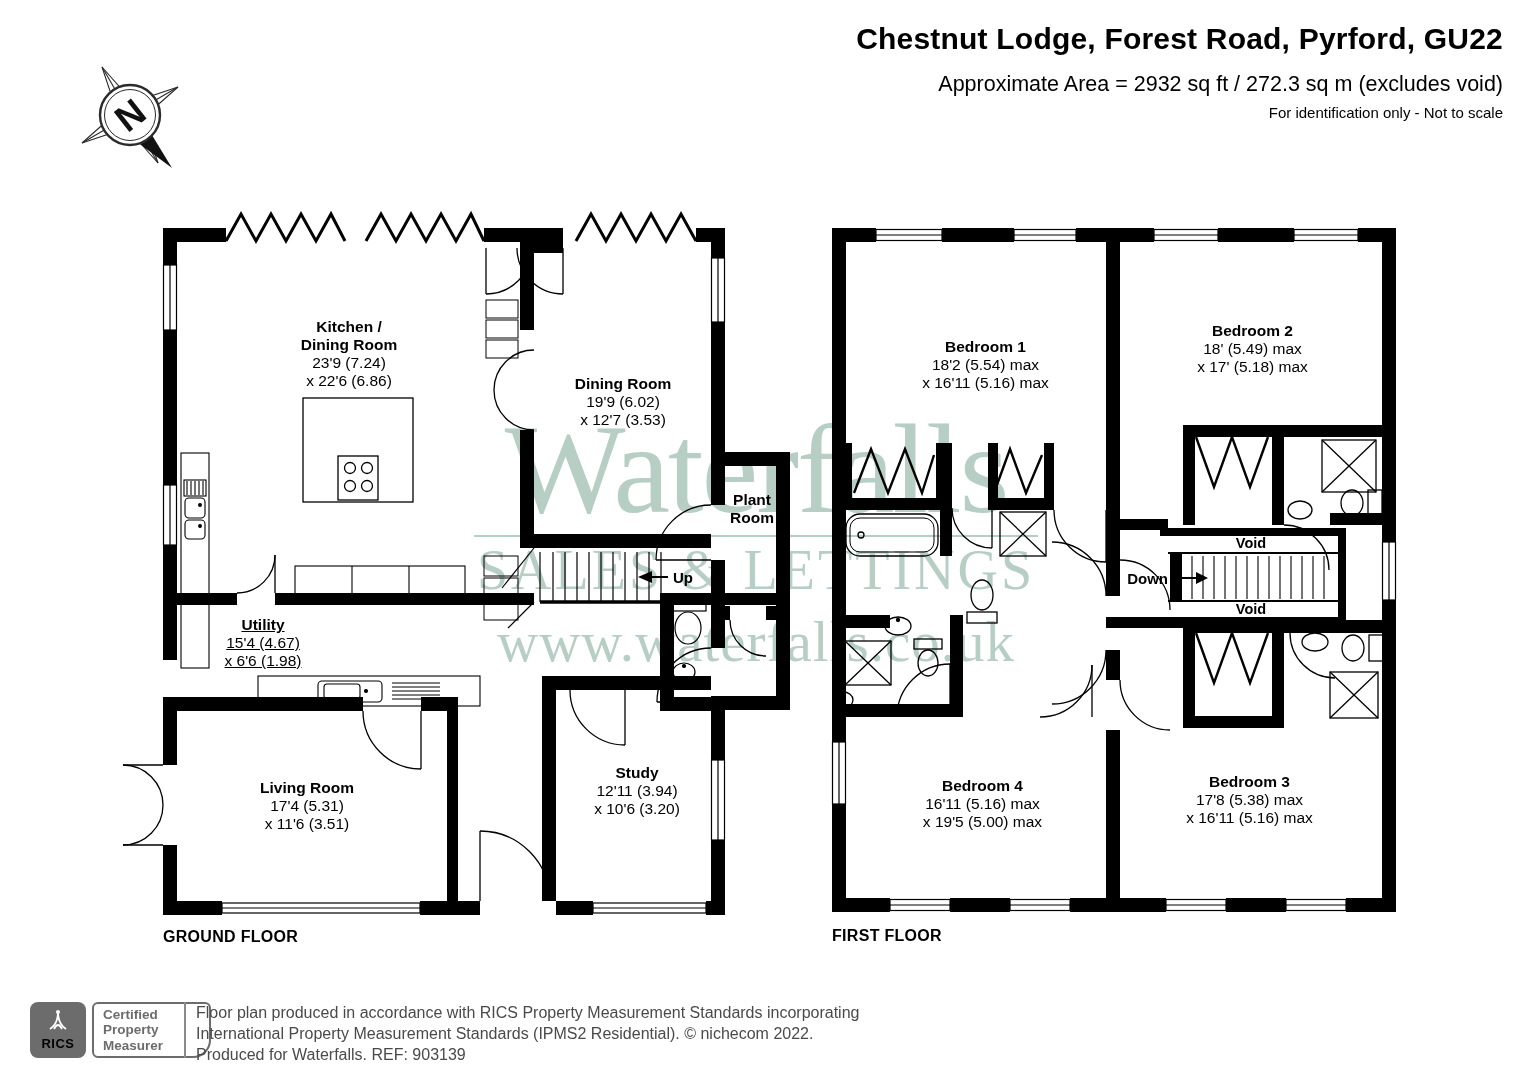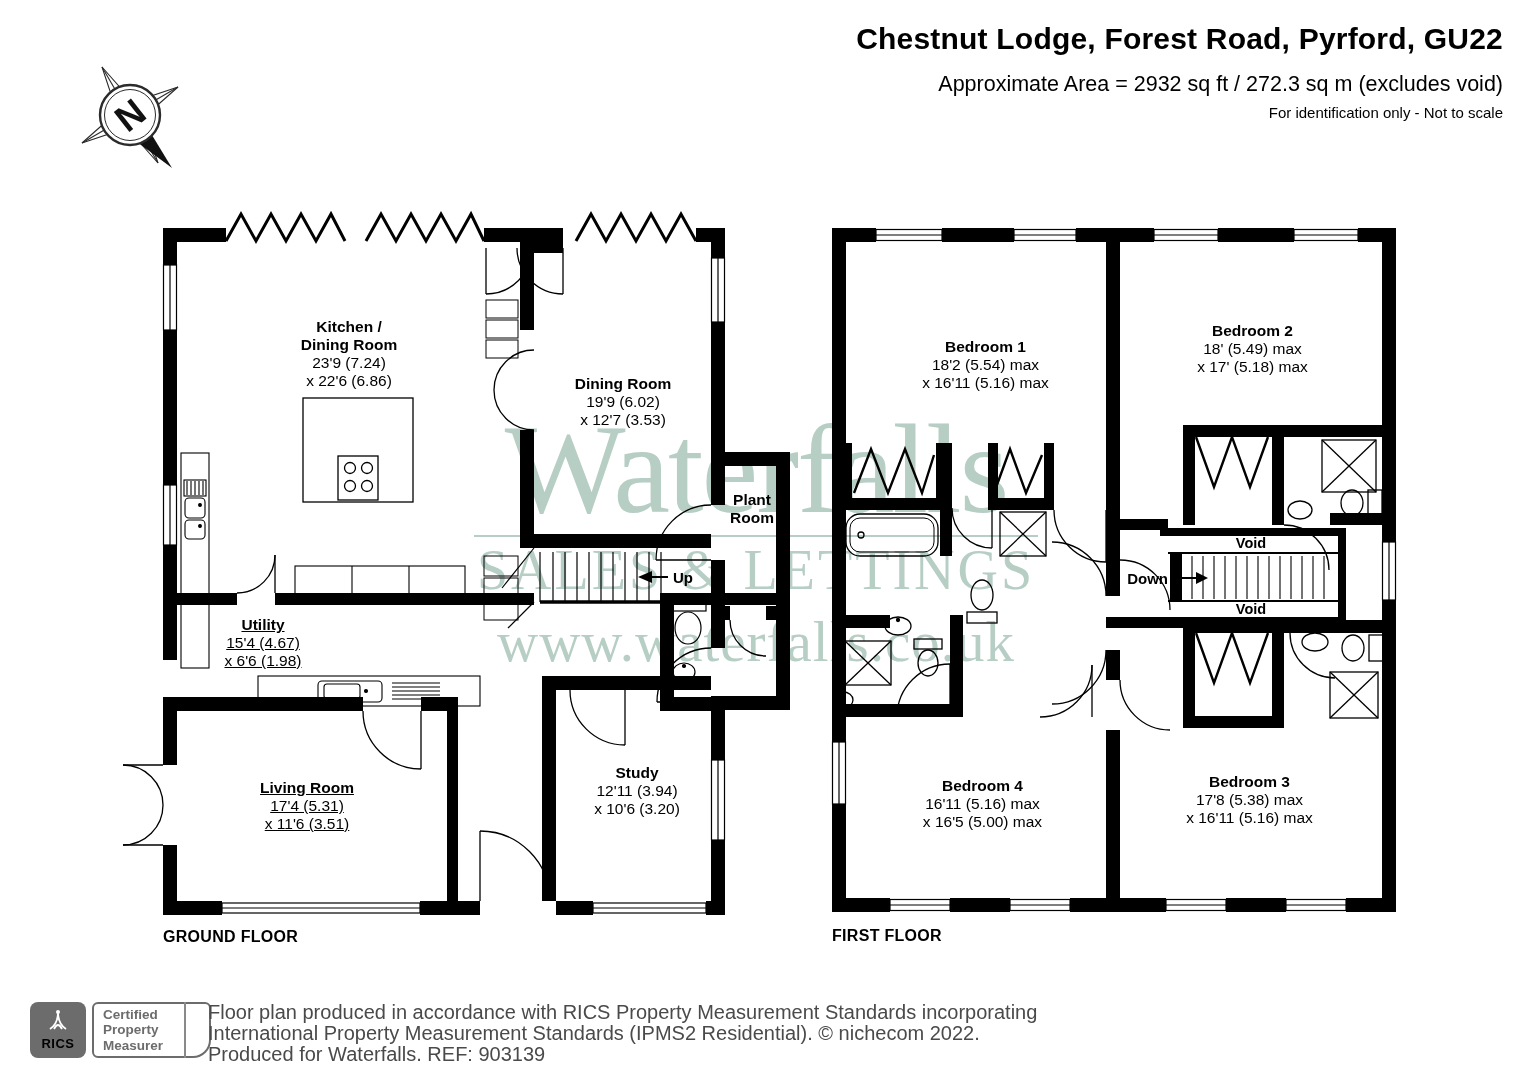--- a/index.html
+++ b/index.html
@@ -33,21 +33,21 @@
 
   
   .badge{left:30px;top:1002px;display:flex;align-items:stretch;height:56px;z-index:3;}
   .badge-sq{width:56px;background:#6c6c6c;border-radius:8px;display:flex;flex-direction:column;
             align-items:center;justify-content:center;color:#000000;}
   .badge-sq .org{font-size:13px;font-weight:700;letter-spacing:.5px;margin-top:1px;}
   .badge-box{width:106px;margin-left:6px;border:2.5px solid #6c6c6c;border-radius:6px 6px 18px 6px;
              display:flex;flex-direction:column;justify-content:center;padding-left:9px;
              color:#6c6c6c;font-weight:700;font-size:13.5px;line-height:15.5px;background:#fff;}
   .foot-rule{left:184px;top:1002px;width:2px;height:56px;background:#8a8a8a;z-index:3;}
-  .foot-text{left:208px;top:1002px;font-size:20px;line-height:21px;color:#4a4a4a;z-index:3;}
+  .foot-text{left:196px;top:1002px;font-size:16px;line-height:21px;color:#4a4a4a;z-index:3;}
 </style>
 </head>
 <body>
 
 <div class="abs hdr-title">Chestnut Lodge, Forest Road, Pyrford, GU22</div>
 <div class="abs hdr-area">Approximate Area = 2932 sq ft / 272.3 sq m (excludes void)</div>
 <div class="abs hdr-note">For identification only - Not to scale</div>
 
 <svg class="abs" style="left:72px;top:48px;" width="126" height="130" viewBox="0 0 126 130">
   <g stroke="#2b2b2b" fill="none" stroke-width="1.1">
@@ -416,21 +416,21 @@
 </div>
 <div class="room-label" style="left:712px;top:491px;width:80px;">
   <div class="rname rline">Plant</div>
   <div class="rname rline">Room</div>
 </div>
 <div class="room-label" style="left:173px;top:616px;width:180px;text-decoration:underline;">
   <div class="rname rline">Utility</div>
   <div class="rline">15'4 (4.67)</div>
   <div class="rline">x 6'6 (1.98)</div>
 </div>
-<div class="room-label" style="left:217px;top:779px;width:180px;text-decoration:underline;">
+<div class="room-label" style="left:217px;top:779px;width:180px;">
   <div class="rname rline">Living Room</div>
   <div class="rline">17'4 (5.31)</div>
   <div class="rline">x 11'6 (3.51)</div>
 </div>
 <div class="room-label" style="left:547px;top:764px;width:180px;">
   <div class="rname rline">Study</div>
   <div class="rline">12'11 (3.94)</div>
   <div class="rline">x 10'6 (3.20)</div>
 </div>
 
@@ -440,21 +440,21 @@
   <div class="rline">x 16'11 (5.16) max</div>
 </div>
 <div class="room-label" style="left:1160px;top:322px;width:185px;">
   <div class="rname rline">Bedroom 2</div>
   <div class="rline">18' (5.49) max</div>
   <div class="rline">x 17' (5.18) max</div>
 </div>
 <div class="room-label" style="left:890px;top:777px;width:185px;">
   <div class="rname rline">Bedroom 4</div>
   <div class="rline">16'11 (5.16) max</div>
-  <div class="rline">x 16'5 (5.00) max</div>
+  <div class="rline">x 19'5 (5.00) max</div>
 </div>
 <div class="room-label" style="left:1157px;top:773px;width:185px;">
   <div class="rname rline">Bedroom 3</div>
   <div class="rline">17'8 (5.38) max</div>
   <div class="rline">x 16'11 (5.16) max</div>
 </div>
 
 <div class="floor-label" style="left:163px;top:928px;">GROUND FLOOR</div>
 <div class="floor-label" style="left:832px;top:927px;">FIRST FLOOR</div>
 

